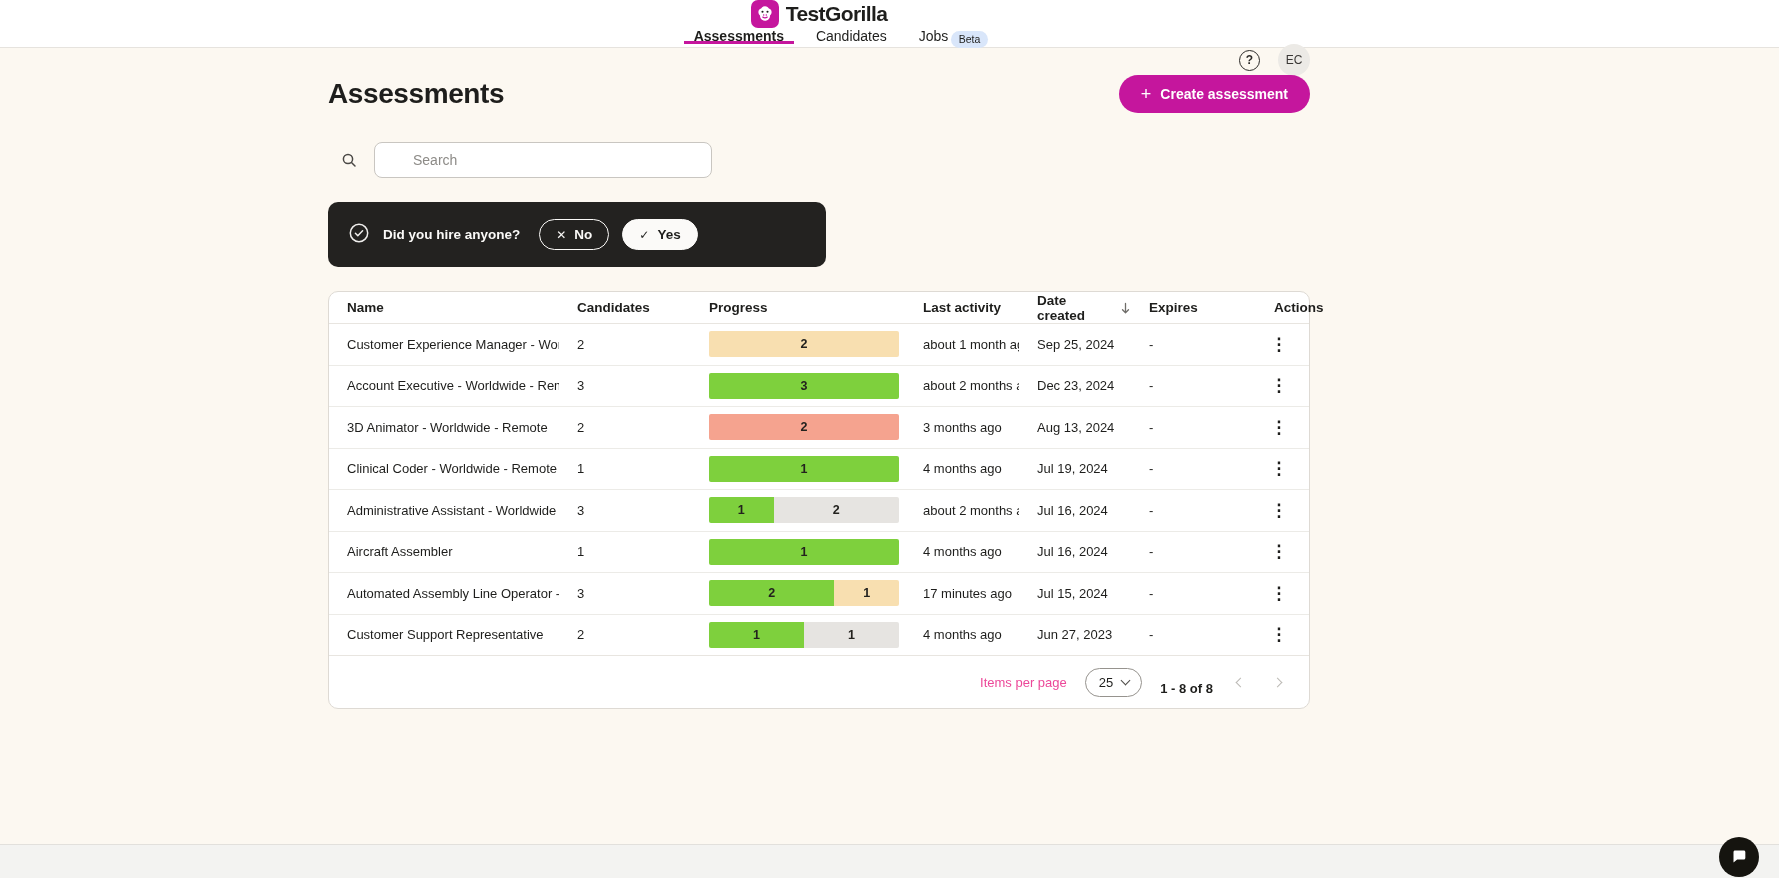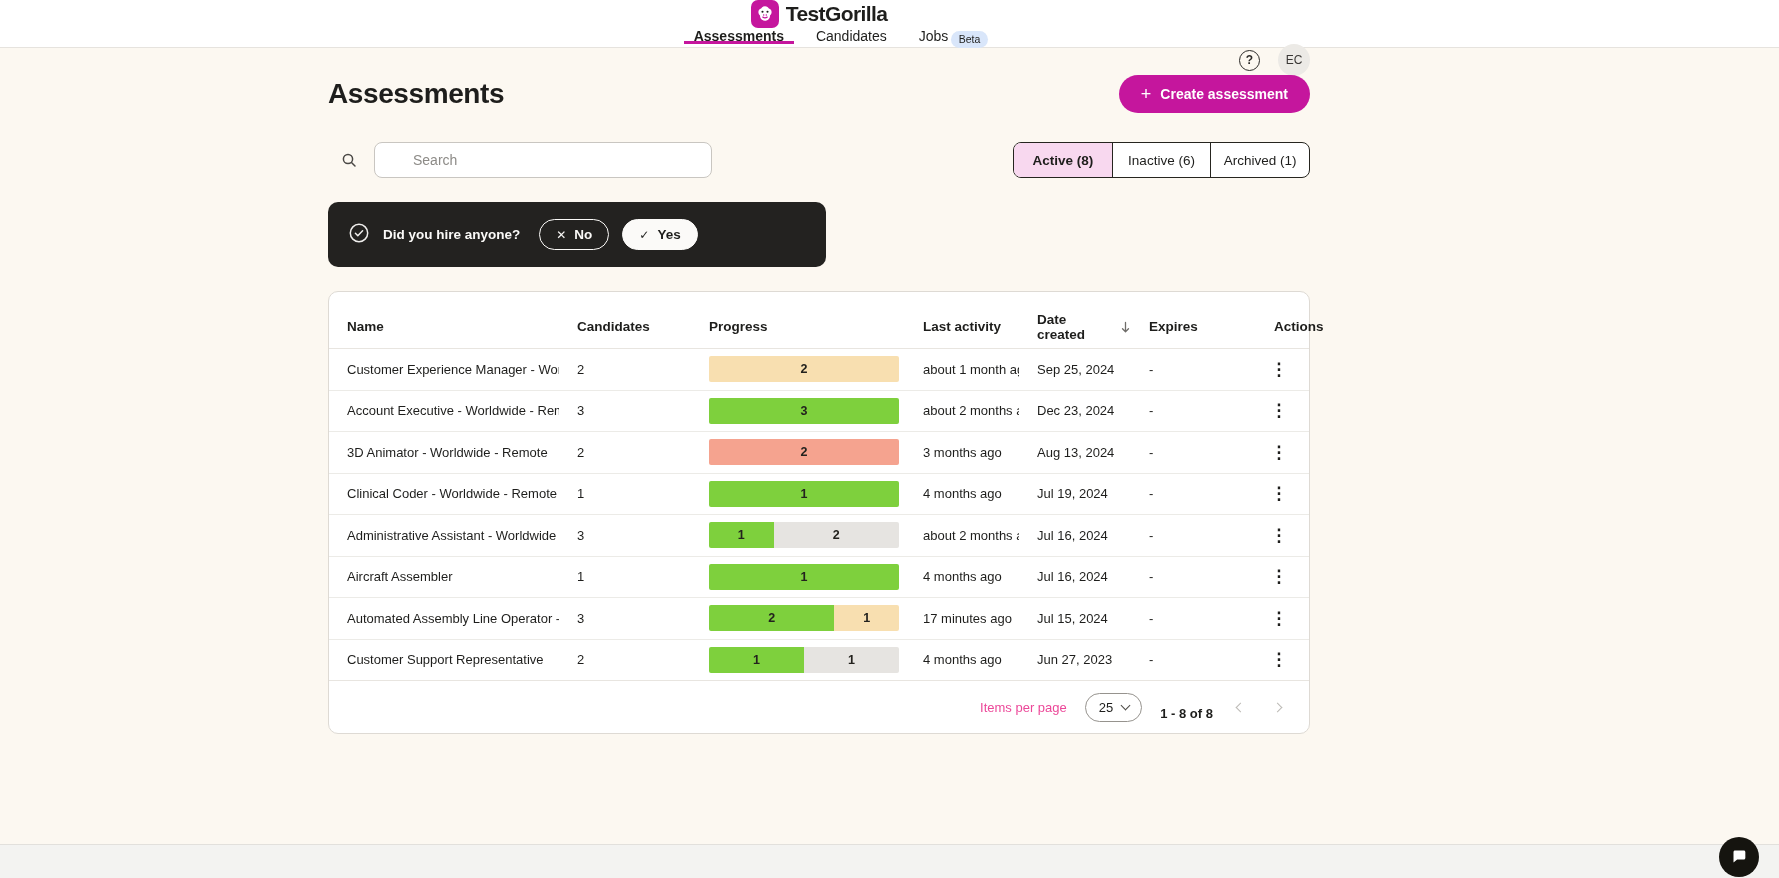--- a/index.html
+++ b/index.html
@@ -98,21 +98,21 @@
   .pill-btn .gl { font-size:12px; font-weight:400; }
   .btn-no { background:transparent; border:1px solid #fbfaf8; color:#fbfaf8; }
   .btn-yes { background:#fbfaf8; border:1px solid #fbfaf8; color:#1e1e1c; }
 
   
   .card {
     margin-top:24px; width:982px; background:#fff;
     border:1px solid #dedad4; border-radius:10px;
   }
   .t-grid { display:grid; grid-template-columns:230px 132px 214px 114px 112px 125px 55px; align-items:center; }
-  .t-head { height:44px; border-bottom:1px solid #e8e5e0;margin-top:13px; }
+  .t-head { height:32px; border-bottom:1px solid #e8e5e0; }
   .t-head .cell { font-weight:bold; font-size:13.5px; display:flex; align-items:center; gap:5px; }
   .cell { padding-left:18px; min-width:0; }
   .cell.no-pad { padding-left:0; }
   .t-row { height:41.5px; border-bottom:1px solid #ecebe7; cursor:pointer; }
   .t-row:last-of-type { border-bottom:1px solid #e8e5e0; }
   .name-cell {
     font-size:13px; white-space:nowrap; overflow:hidden; color:#1e1e1c;
   }
   .num-cell, .text-cell { font-size:13px; color:#1e1e1c; white-space:nowrap; overflow:hidden; }
   .bar { width:190px; height:26px; display:flex; overflow:hidden; border-radius:2px; }
@@ -208,25 +208,20 @@
     <div class="search-wrap">
       <span>
         <svg width="16" height="16" viewBox="0 0 16 16">
           <circle cx="7" cy="7" r="4.6" fill="none" stroke="#4a4845" stroke-width="1.5"></circle>
           <line x1="10.5" y1="10.5" x2="14" y2="14" stroke="#4a4845" stroke-width="1.5" stroke-linecap="round"></line>
         </svg>
       </span>
       <input class="search-input" type="text" placeholder="Search" style="">
     </div>
 
-    <div class="tab-group">
-      <div class="tab active">Active (8)</div>
-      <div class="tab">Inactive (6)</div>
-      <div class="tab">Archived (1)</div>
-    </div>
   </div>
 
   <div class="banner">
     <span>
       <svg width="22" height="22" viewBox="0 0 22 22">
         <circle cx="11" cy="11" r="8.7" fill="none" stroke="#efeeec" stroke-width="1.5"></circle>
         <path d="M7.4 11.3l2.4 2.4 4.8-4.9" fill="none" stroke="#efeeec" stroke-width="1.5" stroke-linecap="round" stroke-linejoin="round"></path>
       </svg>
     </span>
     <div class="banner-text">

